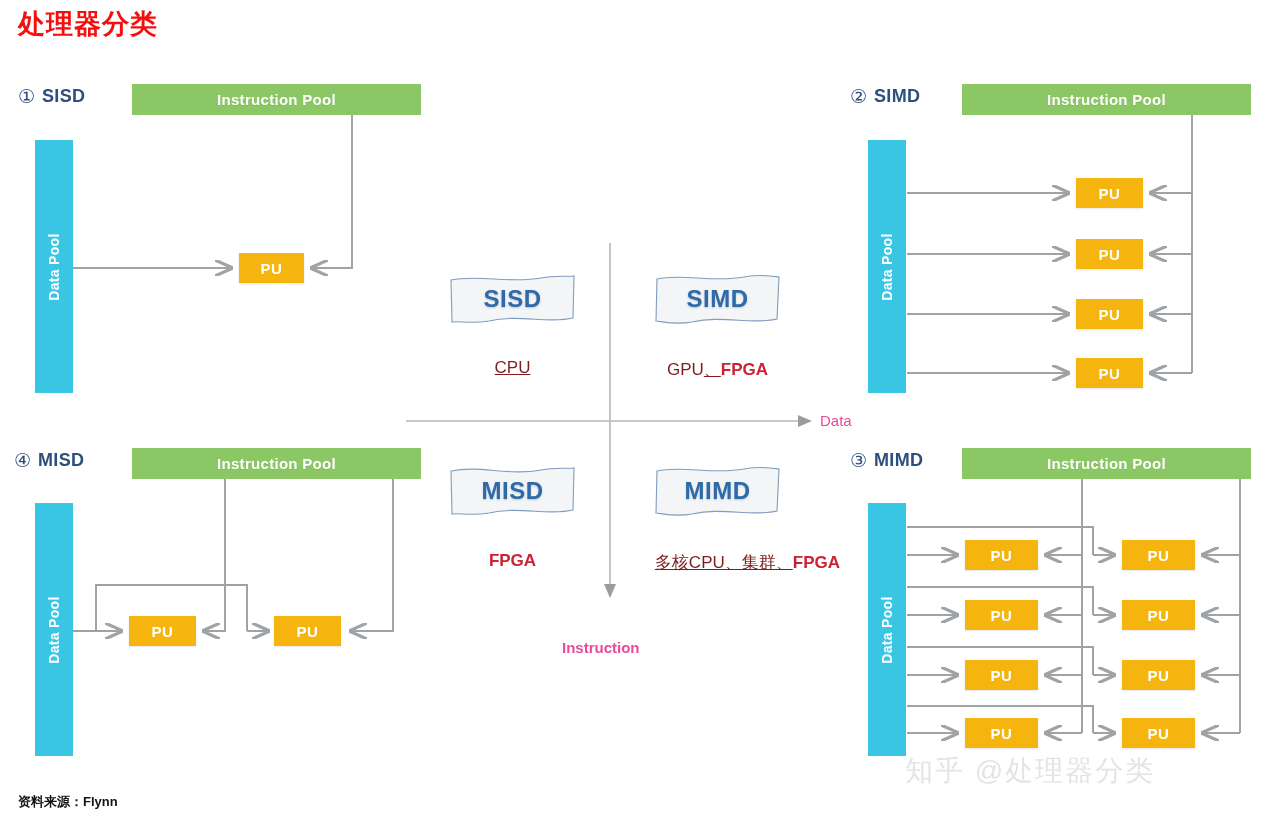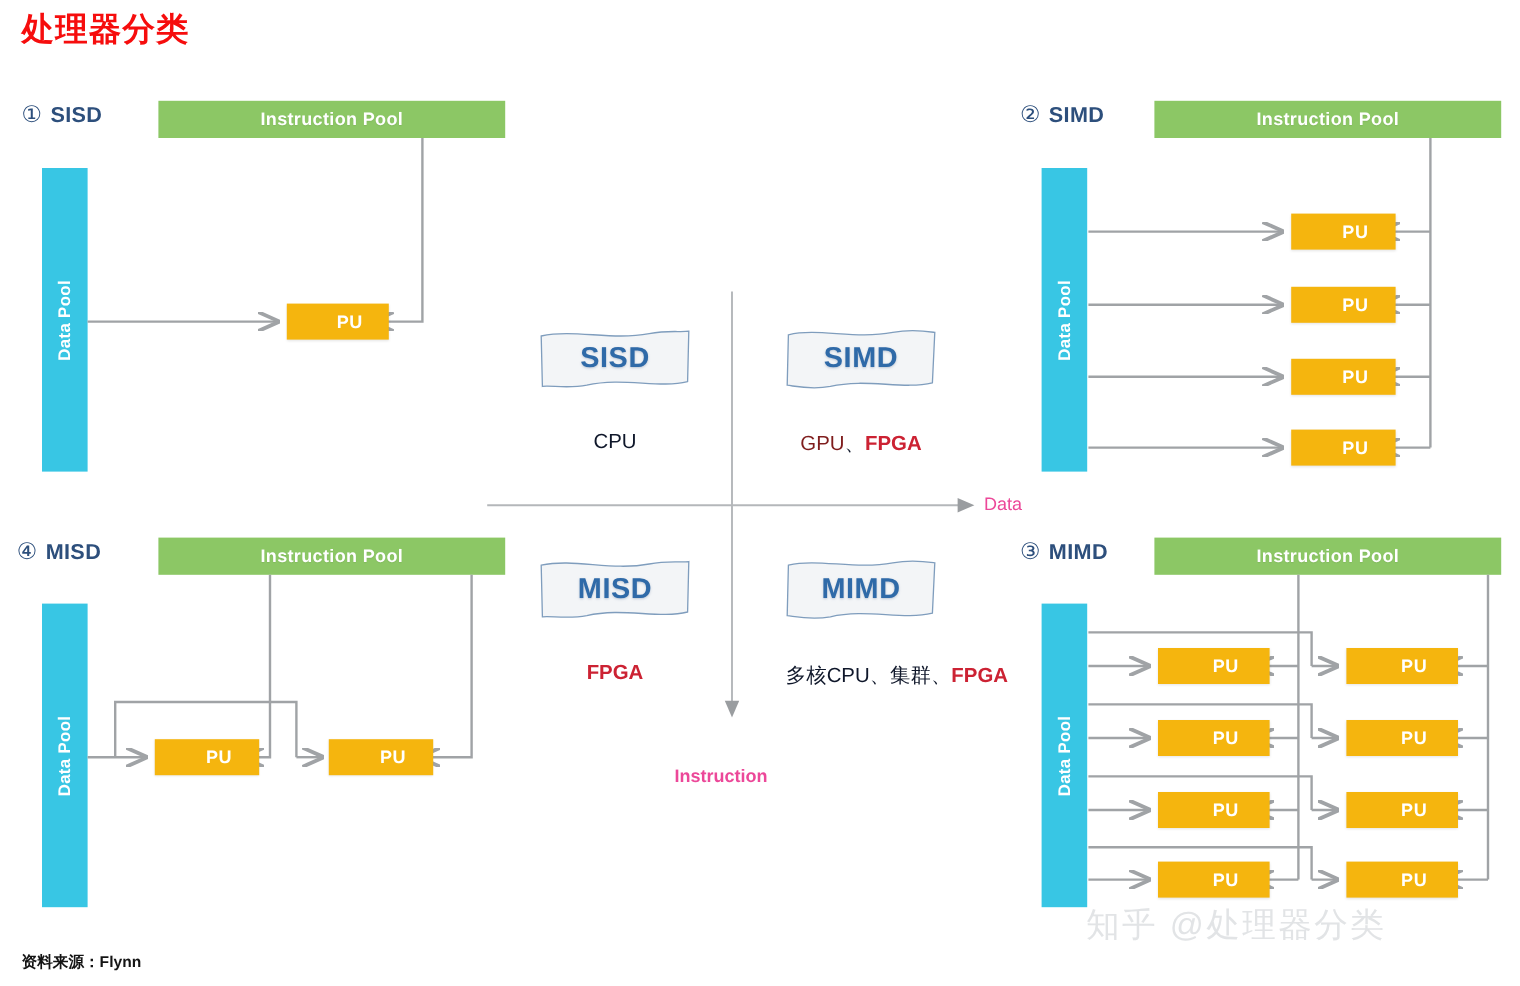--- a/index.html
+++ b/index.html
@@ -91,21 +91,20 @@
     position: absolute;
     background: #f5b50e;
     color: #ffffff;
     font-size: 15px;
     font-weight: bold;
     letter-spacing: 0.5px;
     display: flex;
     align-items: center;
     justify-content: center;
     box-shadow: 0 1px 2px rgba(0,0,0,0.10);
-    padding-left: 20px;
   }
 
   
   .wires {
     position: absolute;
     left: 0;
     top: 0;
     pointer-events: none;
   }
 
@@ -127,21 +126,21 @@
     color: #2f6aa8;
     letter-spacing: 0.5px;
     text-shadow: 0 1px 2px rgba(120,140,170,0.45);
   }
   .center-sub {
     position: absolute;
     font-size: 17px;
     white-space: nowrap;
     text-align: center;
   }
-  .t-dark  { color: #0f172a; }
+  .t-dark  { color: #7f1d1d; text-decoration: underline; }
   .t-green { color: #7f1d1d; }
   .t-red   { color: #cc2233; font-weight: bold; }
 
   
   .axis-label {
     position: absolute;
     font-size: 15px;
     color: #ec4899;
     white-space: nowrap;
   }

